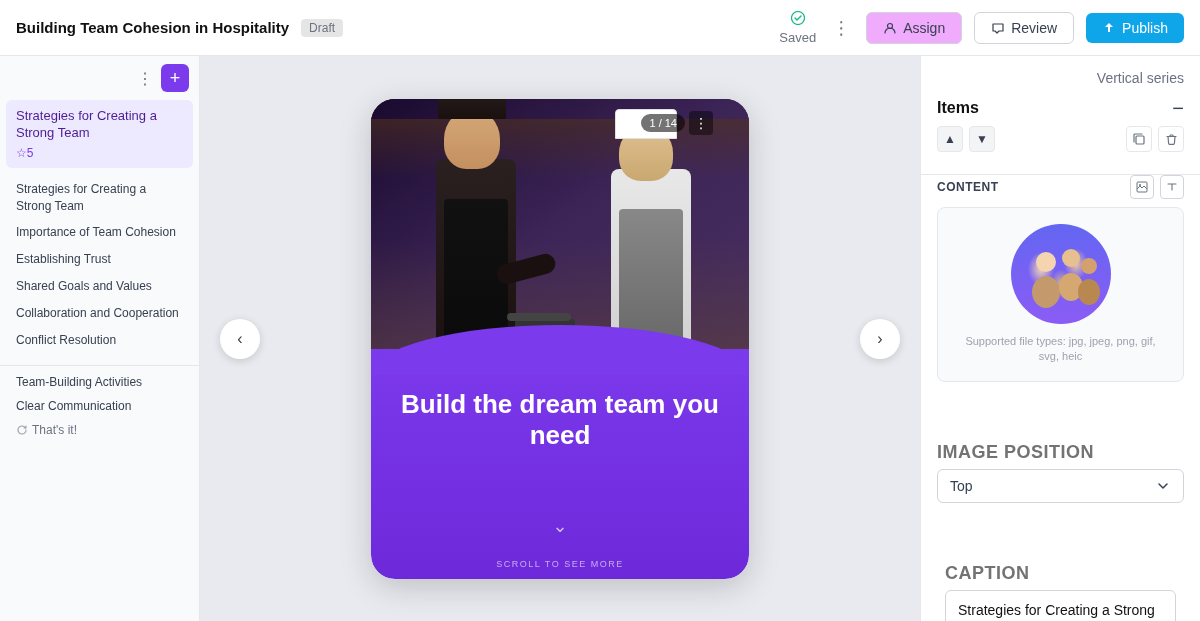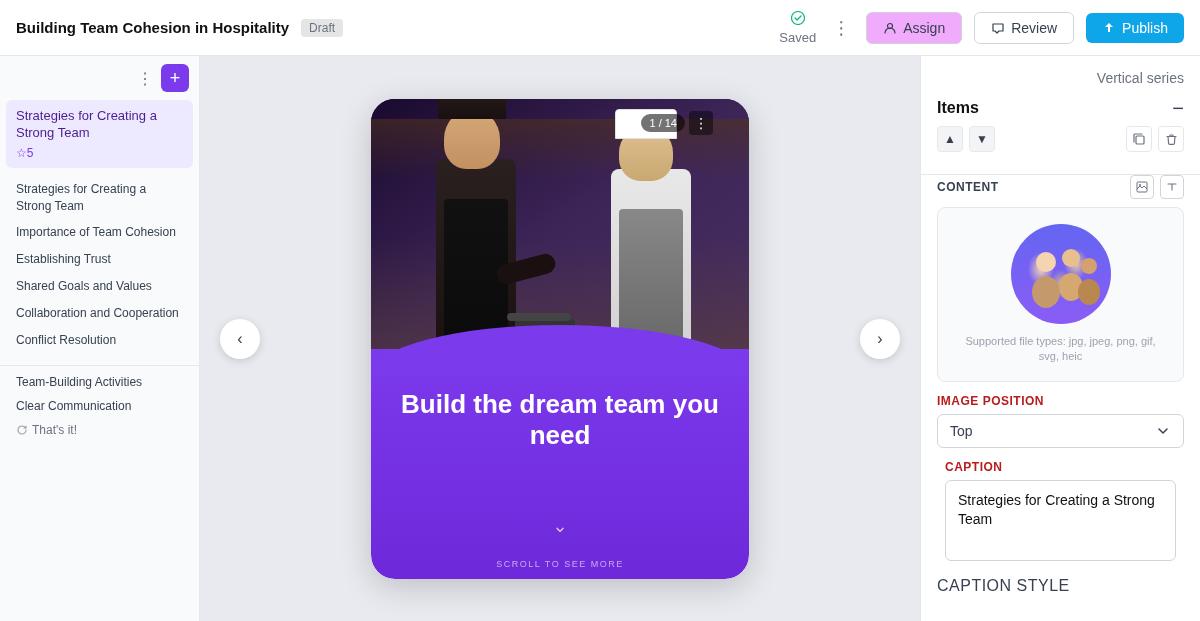--- a/index.html
+++ b/index.html
@@ -257,21 +257,21 @@
       width: 100%; height: 100%;
       background:
         radial-gradient(ellipse 22px 28px at 30% 45%, #f5d5b0 0%, transparent 60%),
         radial-gradient(ellipse 20px 26px at 65% 40%, #e8c8a0 0%, transparent 60%),
         radial-gradient(ellipse 18px 24px at 50% 60%, #d4b48c 0%, transparent 60%),
         linear-gradient(180deg, #6366f1 0%, #8b5cf6 100%);
     }
     .file-types { font-size: 11px; color: #9ca3af; text-align: center; line-height: 1.4; }
 
     .image-position-section { padding: 0 16px 12px; }
-    .section-label { font-size: 12px; font-weight: 600; color: #b91c1c; letter-spacing: 0.5px; margin-bottom: 6px; }
+    .section-label { font-size: 18px; font-weight: 600; color: #737373; letter-spacing: 0.5px; margin-bottom: 6px; margin-top: 48px; }
     .dropdown-select {
       width: 100%;
       display: flex; align-items: center; justify-content: space-between;
       border: 1px solid #d1d5db;
       border-radius: 6px;
       padding: 8px 12px;
       font-size: 14px; color: #374151;
       background: white;
       cursor: pointer;
     }

